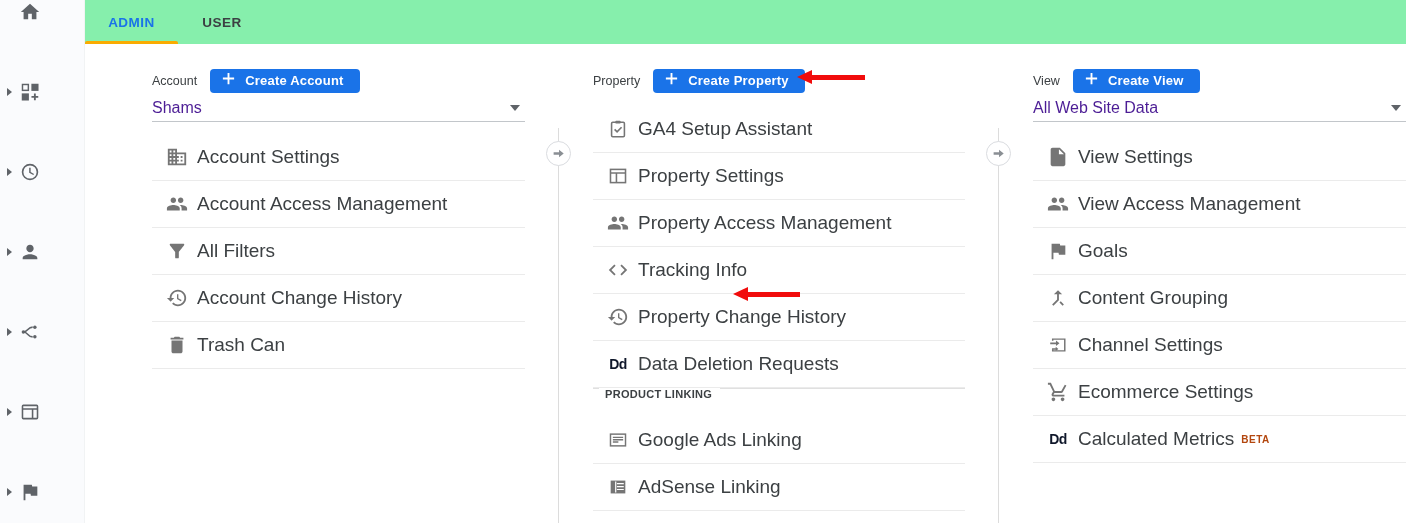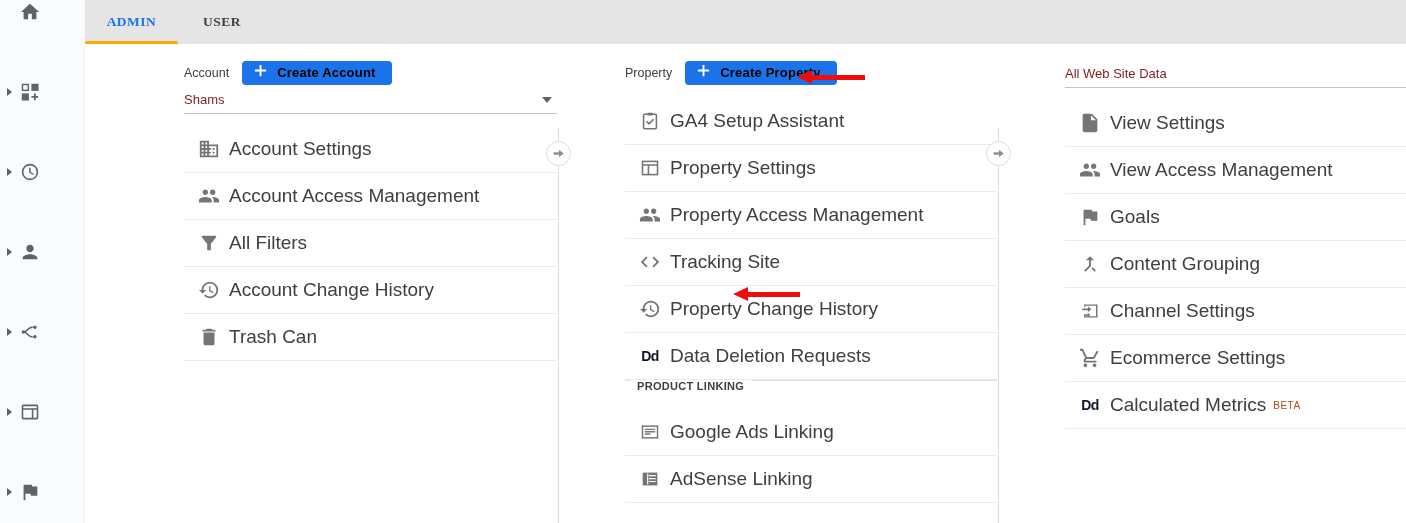--- a/index.html
+++ b/index.html
@@ -6,50 +6,50 @@
   html,body { width:1406px; height:523px; }
   body { position:relative; font-family:"Liberation Sans", sans-serif; background:#ffffff; overflow:hidden; }
 
   
   .sidebar { position:absolute; left:0; top:0; width:85px; height:523px; background:#fafbfd; border-right:1px solid #f1f3f4; }
   .snav { position:absolute; left:0; width:85px; height:40px; cursor:pointer; }
   .sic { position:absolute; left:19px; width:22px; height:22px; }
   .tri { position:absolute; left:7px; width:0; height:0; border-top:4px solid transparent; border-bottom:4px solid transparent; border-left:5px solid #5f6368; }
 
   
-  .topbar { position:absolute; left:85px; top:0; width:1321px; height:44px; background:#e5e5e5;font-family:Liberation Serif, serif; }
+  .topbar { position:absolute; left:85px; top:0; width:1321px; height:44px; background:#86efac; }
   .tab { position:absolute; top:0; height:44px; display:flex; align-items:center; justify-content:center;
          font-size:13.5px; font-weight:bold; letter-spacing:.5px; cursor:pointer; }
   .tab-admin { left:0; width:93px; color:#1a73e8; }
   .tab-user { left:93px; width:88px; color:#3c4043; }
   .tab-indicator { position:absolute; left:0; bottom:0; width:93px; height:3px; background:#f9ab00; border-radius:2px 2px 0 0; }
 
   
-  .col { position:absolute; top:60px;margin-left:32px; }
+  .col { position:absolute; top:68px; }
   .col-account { left:152px; width:373px; }
   .col-property { left:593px; width:372px; }
   .col-view { left:1033px; width:373px; }
 
   .col-head { height:26px; display:flex; align-items:center; }
   .entity { font-size:12.5px; color:#3c4043; margin-right:13px; }
-  .create-btn { display:flex; align-items:center; gap:9px; background:#1a73e8; color:#000000; font-family:"Liberation Sans",sans-serif;
+  .create-btn { display:flex; align-items:center; gap:9px; background:#1a73e8; color:#ffffff; font-family:"Liberation Sans",sans-serif;
                 font-size:13px; font-weight:bold; letter-spacing:.2px; border:none; border-radius:4px;
                 padding:0 16px 2px 11px; height:24px; cursor:pointer; }
 
   .selector { position:relative; height:28px; display:flex; align-items:center; border-bottom:1px solid #c2c6ca; cursor:pointer; }
-  .selector .val { font-size:13px; color:#7f1d1d; }
+  .selector .val { font-size:16px; color:#4c1d95; }
   .caret { position:absolute; right:5px; top:11px; width:0; height:0;
            border-left:5px solid transparent; border-right:5px solid transparent; border-top:6px solid #5f6368; }
 
   .list { margin-top:12px; }
   .row { height:47px; border-bottom:1px solid #ebebeb; display:flex; align-items:center; cursor:pointer; }
   .ric { width:24px; height:24px; margin-left:13px; display:flex; align-items:center; justify-content:center; flex:none; }
   .rlbl { margin-left:8px; font-size:19px; color:#3c4043; white-space:nowrap; }
   .dd { font-size:14px; font-weight:bold; color:#0f172a; letter-spacing:-0.5px; }
-  .beta { margin-left:7px; font-size:10px; font-weight:normal; color:#b3470f; letter-spacing:.5px;text-align:center; }
+  .beta { margin-left:7px; font-size:10px; font-weight:bold; color:#b3470f; letter-spacing:.5px;text-align:center; }
 
   .section { height:29px; display:flex; align-items:flex-start; }
   .sec-stub { width:6px; height:1px; background:#e0e0e0; }
   .sec-label { font-size:11px; font-weight:bold; color:#3c4043; letter-spacing:.3px; margin:0 8px 0 6px; white-space:nowrap; }
   .sec-line { flex:1; height:1px; background:#e0e0e0; }
 
   
   .vdiv { position:absolute; top:128px; width:1px; height:395px; background:#dcdcdc; }
   .vdiv-1 { left:558px; } .vdiv-2 { left:998px; }
   .circle-btn { position:absolute; top:141px; width:25px; height:25px; border-radius:50%; background:#fff;
@@ -234,21 +234,21 @@
           </svg>
         </span>
       <span class="rlbl">Property Access Management</span>
     </div>
     <div class="row">
       <span class="ric">
           <svg width="22" height="22" viewBox="0 0 24 24" fill="#757575">
             <path d="M9.4 16.6L4.8 12l4.6-4.6L8 6l-6 6 6 6 1.4-1.4zm5.2 0l4.6-4.6-4.6-4.6L16 6l6 6-6 6-1.4-1.4z"></path>
           </svg>
         </span>
-      <span class="rlbl">Tracking Site</span>
+      <span class="rlbl">Tracking Info</span>
     </div>
     <div class="row">
       <span class="ric">
           <svg width="22" height="22" viewBox="0 0 24 24" fill="#757575">
             <path d="M13 3c-4.97 0-9 4.03-9 9H1l3.89 3.89.07.14L9 12H6c0-3.87 3.13-7 7-7s7 3.13 7 7-3.13 7-7 7c-1.93 0-3.68-.79-4.94-2.06l-1.42 1.42C8.27 19.99 10.51 21 13 21c4.97 0 9-4.03 9-9s-4.03-9-9-9zm-1 5v5l4.25 2.52.77-1.28-3.52-2.09V8z"></path>
           </svg>
         </span>
       <span class="rlbl">Property Change History</span>
     </div>
     <div class="row">
@@ -278,20 +278,29 @@
             <path d="M9.5 6v12" stroke="#fff" stroke-width="1.3"></path>
             <path d="M10.8 8.3h7.5M10.8 11.5h7.5M10.8 14.7h7.5" stroke="#fff" stroke-width="1.3"></path>
           </svg>
         </span>
       <span class="rlbl">AdSense Linking</span>
     </div>
   </div>
 </section>
 
 <section class="col col-view">
+  <div class="col-head">
+    <span class="entity">View</span>
+    <button class="create-btn">
+      <span><svg width="15" height="15" viewBox="0 0 16 16">
+            <path d="M7 2h2v5h5v2H9v5H7V9H2V7h5z" fill="#fff"></path>
+          </svg></span>
+      <span>Create View</span>
+    </button>
+  </div>
   <div class="selector">
     <span class="val">All Web Site Data</span>
     <span class="caret"></span>
   </div>
   <div class="list">
     <div class="row">
       <span class="ric">
           <svg width="22" height="22" viewBox="0 0 24 24" fill="#757575">
             <path d="M6 2c-1.1 0-2 .9-2 2v16c0 1.1.9 2 2 2h12c1.1 0 2-.9 2-2V8l-6-6H6zm7 7V3.5L18.5 9H13z"></path>
           </svg>

